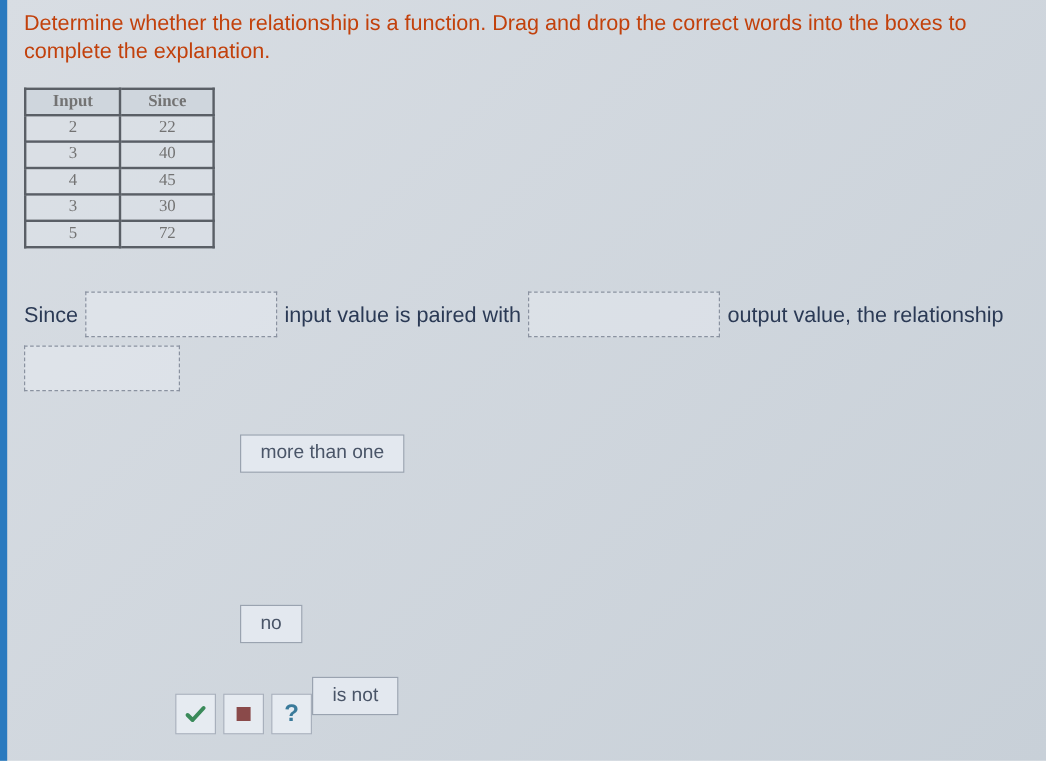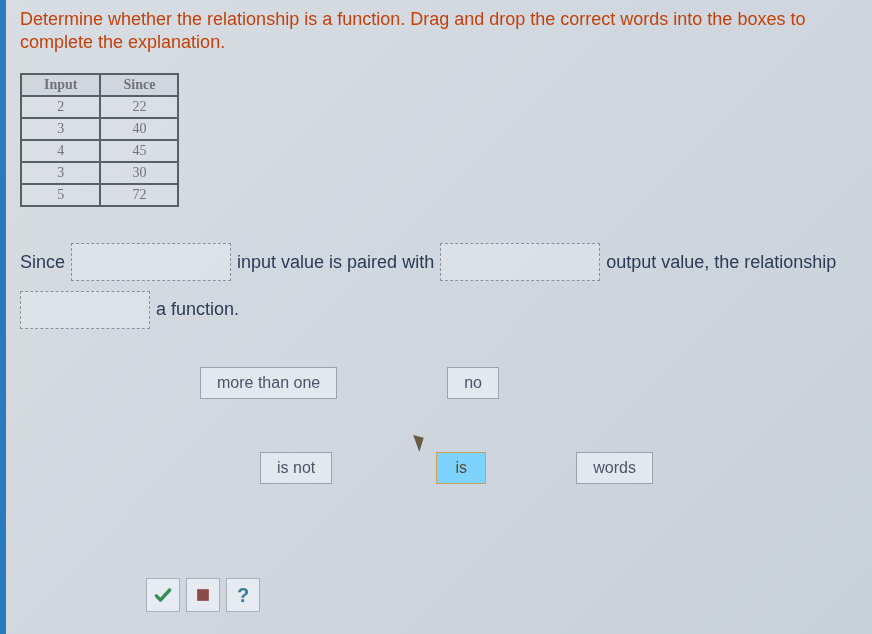--- a/index.html
+++ b/index.html
@@ -64,21 +64,22 @@
       color: #2b3a55;
     }
     .word-bank {
       margin-left: 180px;
       margin-bottom: 40px;
     }
     .bank-row {
       display: flex;
       gap: 110px;
       margin-bottom: 28px;
-      align-items: flex-end;
+      align-items: flex-start;
+      flex-direction: column;
     }
     .drag-token {
       display: inline-flex;
       align-items: center;
       justify-content: center;
       padding: 6px 16px;
       border: 1.5px solid #9aa3b0;
       background: #e3e8ef;
       color: #4a5568;
       font-size: 16px;
@@ -172,21 +173,20 @@
 <div class="cloze-area">
   <div class="cloze-line">
     <span class="cloze-text">Since</span>
     <span class="drop-target"></span>
     <span class="cloze-text">input value is paired with</span>
     <span class="drop-target"></span>
     <span class="cloze-text">output value, the relationship</span>
   </div>
   <div class="cloze-line">
     <span class="drop-target small"></span>
-    <span class="cloze-text">a function.</span>
   </div>
 </div>
 
 <div class="word-bank">
   <div class="bank-row">
     <span class="drag-token">more than one</span>
     <span class="drag-token">no</span>
   </div>
   <div class="bank-row" style="margin-left:36px; gap:90px;padding-left:24px;">
     <span class="drag-token">is not</span>

